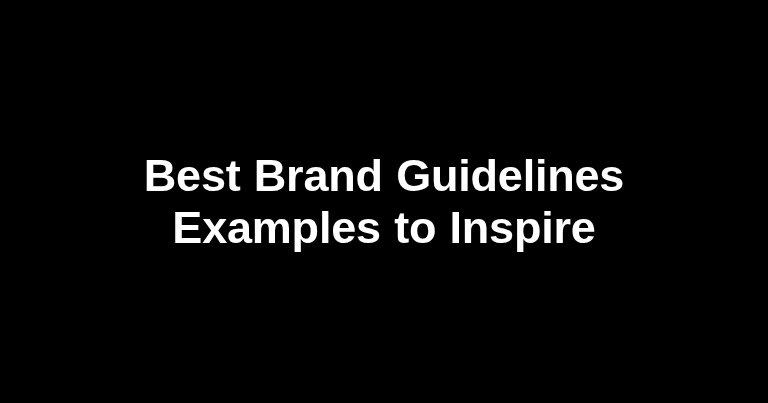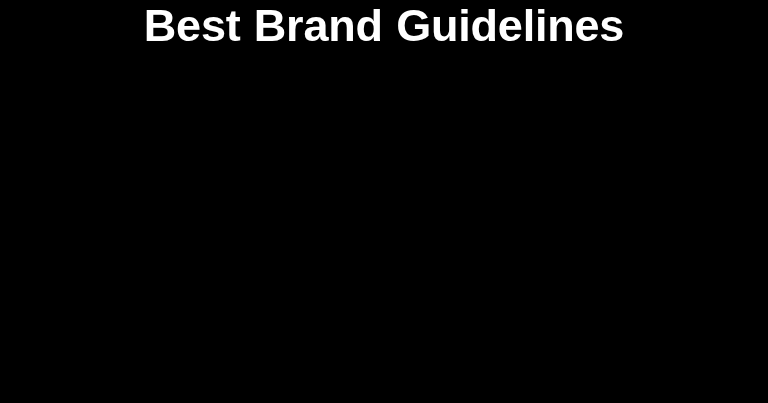--- a/index.html
+++ b/index.html
@@ -15,20 +15,21 @@
     font-family: "Liberation Sans", sans-serif;
   }
 
   .hero-banner {
     position: relative;
     box-sizing: border-box;
     width: 768px;
     height: 403px;
     background: #000000;
     display: flex;
+    align-items: center;
     justify-content: center;
     overflow: hidden;
   }
 
   .hero-title {
     margin: 0;
     padding: 0;
     text-align: center;
     color: #ffffff;
     font-family: "Liberation Sans", sans-serif;
@@ -46,15 +47,16 @@
     white-space: nowrap;
   }
 </style>
 </head>
 <body>
 
 <div class="hero-banner">
 
   <h1 class="hero-title">
     <span class="title-line">Best Brand Guidelines</span>
+    <span class="title-line">Examples to Inspire</span>
   </h1>
 
 </div>
 
 </body></html>

